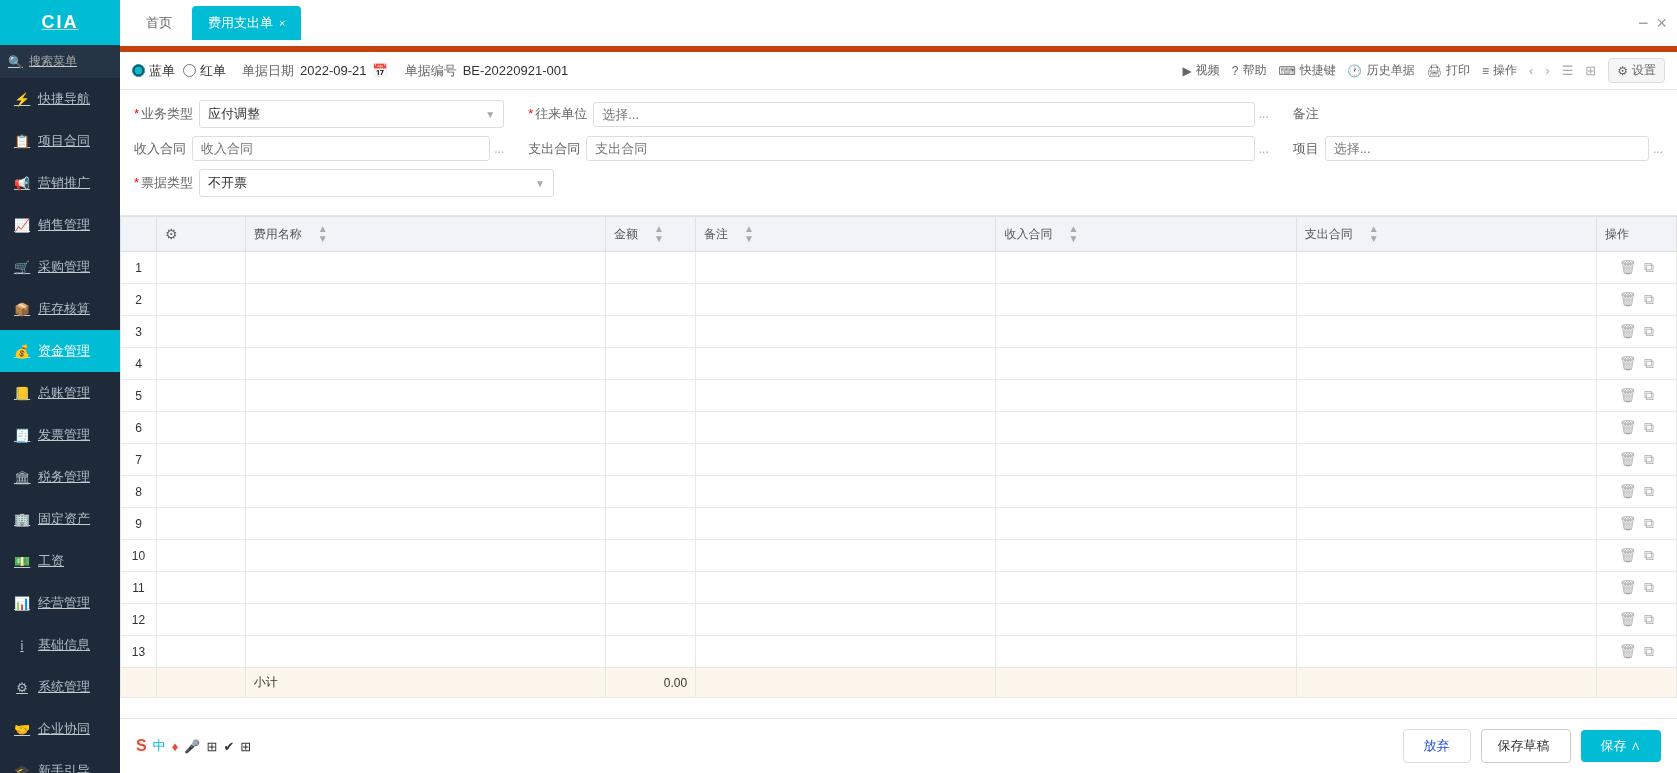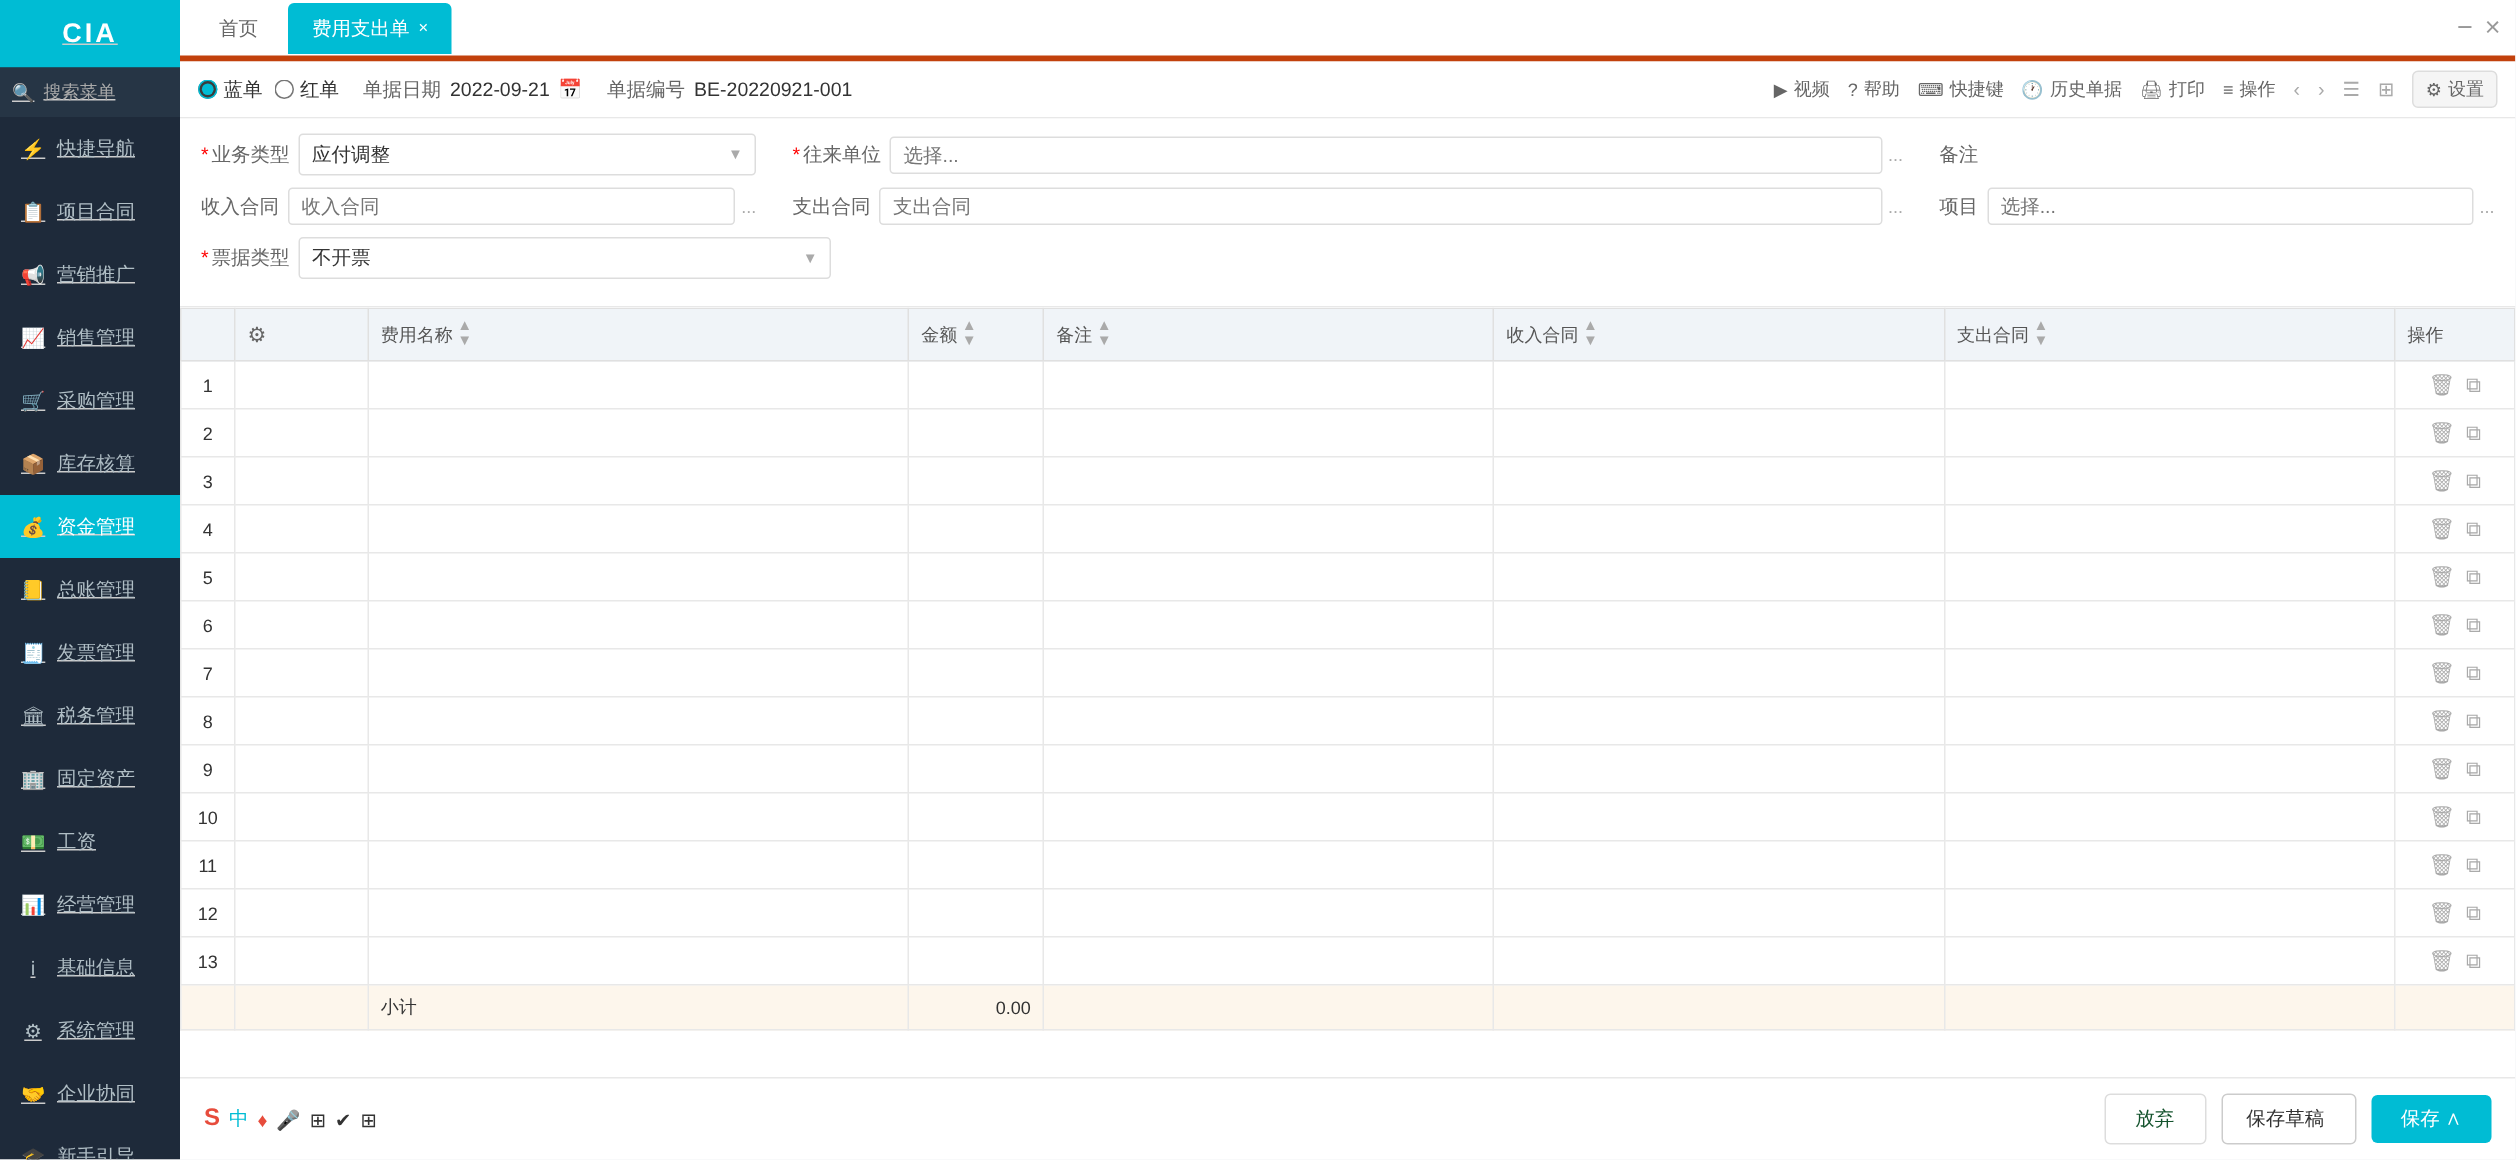--- a/index.html
+++ b/index.html
@@ -11,21 +11,21 @@
     .sidebar-search { background: #263545; padding: 8px; display: flex; align-items: center; gap: 6px; cursor: pointer; }
     .sidebar-search span { color: #aaa; font-size: 12px; }
     .sidebar-item { display: flex; align-items: center; gap: 8px; padding: 12px 14px; cursor: pointer; font-size: 13px; color: #b0bec5; }
     .sidebar-item.active { background: #00bcd4; color: white; }
     .sidebar-item .icon { width: 16px; text-align: center; }
 
     
     .main { flex: 1; display: flex; flex-direction: column; overflow: hidden; }
 
     
-    .tab-bar { background: #fff; border-bottom: 4px solid #c2410c; display: flex; align-items: center; padding: 0 10px; height: 41px; gap: 4px; }
+    .tab-bar { background: #fff; border-bottom: 6px solid #c2410c; display: flex; align-items: center; padding: 0 10px; height: 52px; gap: 4px; }
     .tab { padding: 8px 16px; font-size: 13px; cursor: pointer; color: #666; border-radius: 4px 4px 0 0; }
     .tab.active { background: #00bcd4; color: white; display: flex; align-items: center; gap: 6px; }
     .tab-close { font-size: 11px; cursor: pointer; }
     .tab-actions { margin-left: auto; display: flex; align-items: center; gap: 8px; }
     .tab-actions span { font-size: 18px; color: #999; cursor: pointer; }
 
     
     .toolbar { background: #fff; border-bottom: 1px solid #e8e8e8; padding: 6px 12px; display: flex; align-items: center; gap: 16px; flex-wrap: wrap; }
     .toolbar-group { display: flex; align-items: center; gap: 8px; }
     .radio-label { display: flex; align-items: center; gap: 4px; cursor: pointer; font-size: 13px; }
@@ -58,29 +58,29 @@
     .row-num { color: #aaa; text-align: center; width: 30px; }
     .op-btn { background: none; border: none; cursor: pointer; color: #aaa; font-size: 14px; padding: 2px; }
     .subtotal-row td { background: #fdf6ec; font-weight: 500; }
     .col-ops { width: 80px; text-align: center; }
     .col-rownum { width: 36px; }
     .col-name { min-width: 120px; }
     .col-amount { width: 90px; }
     .col-note { min-width: 100px; }
     .col-income { min-width: 100px; }
     .col-expense { min-width: 100px; }
-    .th-sort { display: flex; align-items: center; gap: 3px; }
+    .th-sort { display: flex; align-items: center; gap: 16px; }
     .sort-icon { font-size: 10px; color: #aaa; display: flex; flex-direction: column; line-height: 1; }
     .settings-icon { color: #666; font-size: 14px; }
 
     
     .footer { background: #fff; border-top: 1px solid #e8e8e8; padding: 10px 16px; display: flex; align-items: center; justify-content: flex-end; gap: 10px; }
     .footer-brand { margin-right: auto; display: flex; align-items: center; gap: 6px; }
     .btn { padding: 7px 20px; border-radius: 4px; font-size: 13px; cursor: pointer; border: 1px solid #ddd; }
-    .btn-discard { background: #fff; color: #14532d; }
+    .btn-discard { background: #fff; color: #1d4ed8; }
     .btn-draft { background: #fff; color: #333; border-color: #ccc; padding-left: 16px; }
     .btn-save { background: #00bcd4; color: white; border: none; }
   </style>
 </head>
 <body>
 
 <div class="sidebar">
   <div class="sidebar-logo">CIA</div>
   <div class="sidebar-search">
     <span>🔍</span>

